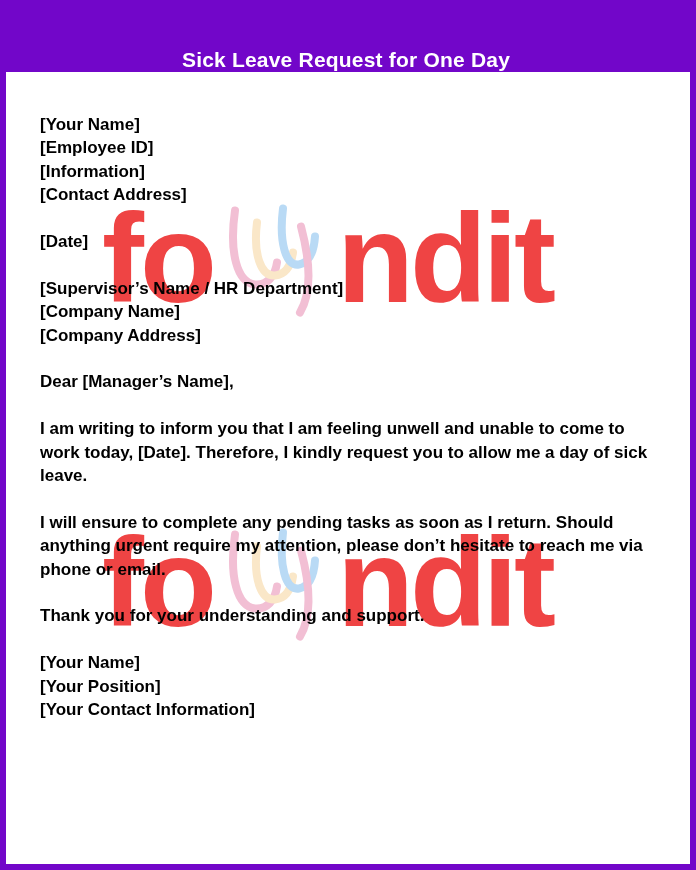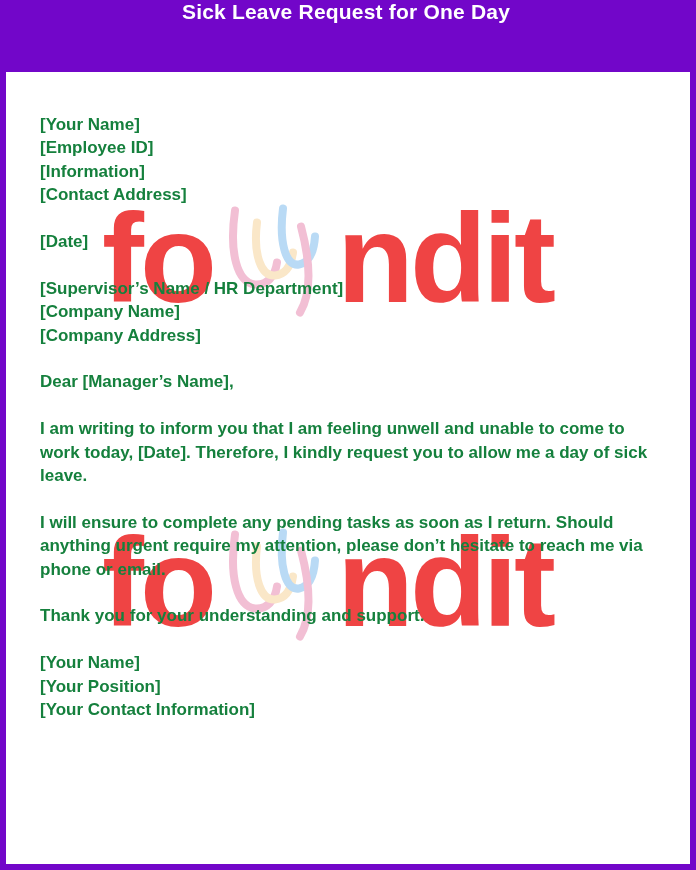--- a/index.html
+++ b/index.html
@@ -6,21 +6,21 @@
   html,body { background:#ffffff; }
   .page {
     position:relative;
     width:696px; height:870px;
     background:#7206c9;
     font-family:"Liberation Sans", sans-serif;
     overflow:hidden;
   }
   .header {
     position:absolute; top:0; left:0; right:4px; height:72px;
-    display:flex; align-items:flex-start; justify-content:center;
+    display:flex; align-items:flex-end; justify-content:center;
   }
   .header .title {
     color:#ffffff; font-size:21px; font-weight:700; letter-spacing:0.2px;
   }
   .content {
     position:absolute; top:72px; left:6px; right:6px; bottom:6px;
     background:#ffffff; overflow:hidden;
   }
   
   .watermark {
@@ -38,21 +38,21 @@
   .wm-swoosh { width:100px; height:116px; margin:8px 16px 0 8px; }
   .wm-swoosh path { fill:none; stroke-width:8; stroke-linecap:round; }
   .sw-pink  { stroke:#f2bfd4; }
   .sw-cream { stroke:#fae7c8; }
   .sw-blue  { stroke:#b9daf5; }
   
   .letter {
     position:relative; z-index:1;
     padding:41px 26px 0 34px;
     font-size:17px; line-height:23.4px; font-weight:700;
-    color:#15803d;
+    color:#000000;
   }
   .blk { margin:0 0 23.4px 0; }
   .blk:last-child { margin-bottom:0; }
   .line, .para { line-height:23.4px; }
 </style>
 </head>
 <body>
 
 <div class="page">
 

